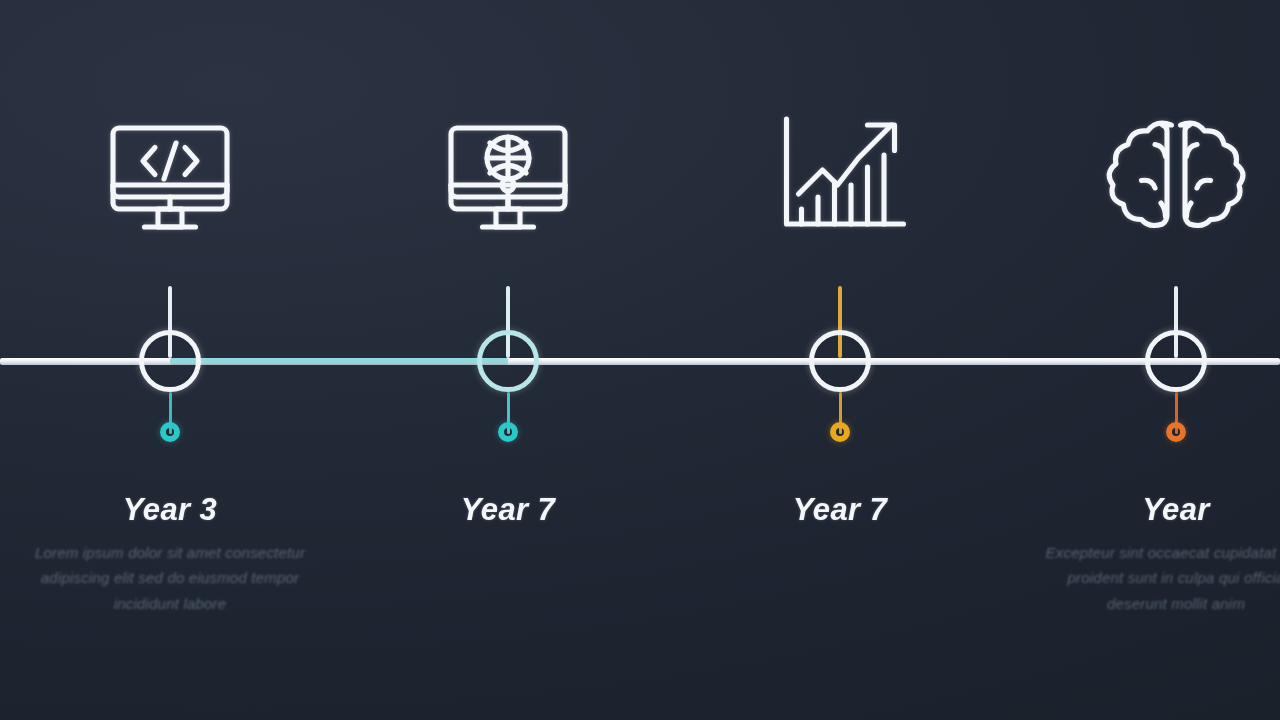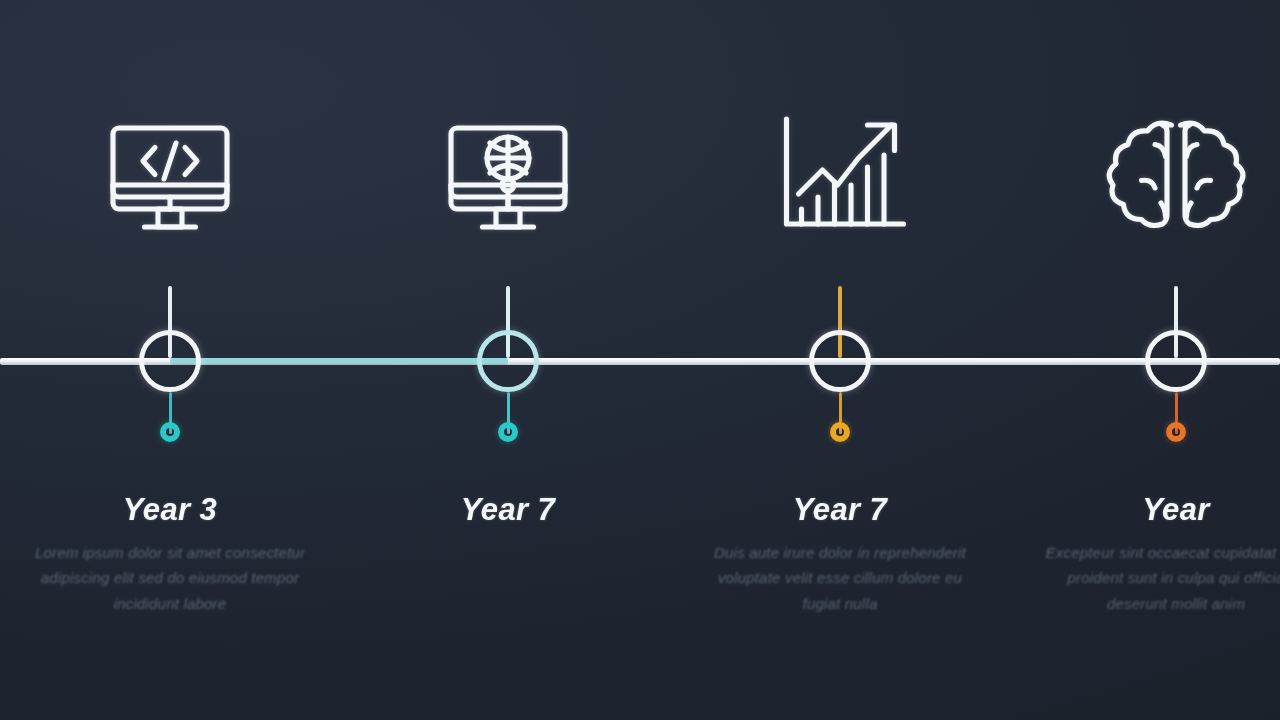--- a/index.html
+++ b/index.html
@@ -218,21 +218,20 @@
       </svg>
     </div>
 
     <div class="stem-up" style="background: rgb(224, 168, 60);"></div>
     <div class="node-ring" style="border-color: rgb(242, 245, 248); box-shadow: rgba(242, 245, 248, 0.333) 0px 0px 7px;"></div>
     <div class="stem-down" style="background: rgb(217, 156, 44);"></div>
     <div class="dot" style="border-color: rgb(232, 168, 32); box-shadow: rgba(232, 168, 32, 0.4) 0px 0px 6px;"></div>
 
     <div class="text-block">
       <div class="year-title">Year 7</div>
-      <div class="blurb">Duis aute irure dolor in reprehenderit voluptate velit esse cillum dolore eu fugiat nulla</div>
     </div>
   </div>
 
   <div class="node-group" id="group-3" style="left: 1026px;">
 
     <div class="icon-slot">
       <svg width="150" height="150" viewBox="0 0 100 100" fill="none" stroke="#f4f7fa" stroke-width="3.4" stroke-linecap="round" stroke-linejoin="round">
         <path d="M47 16 q-10 -4 -16 4 q-11 -1 -13 9 q-10 3 -8 13 q-8 6 -2 14 q-3 10 7 13 q1 10 12 10 q5 6 14 3 q3 -2 3 -6 V20 q0 -3 -3 -4 z"></path>
         <path d="M53 16 q10 -4 16 4 q11 -1 13 9 q10 3 8 13 q8 6 2 14 q3 10 -7 13 q-1 10 -12 10 q-5 6 -14 3 q-3 -2 -3 -6 V20 q0 -3 3 -4 z"></path>
         <path d="M36 29 q6 1 7 8"></path>

